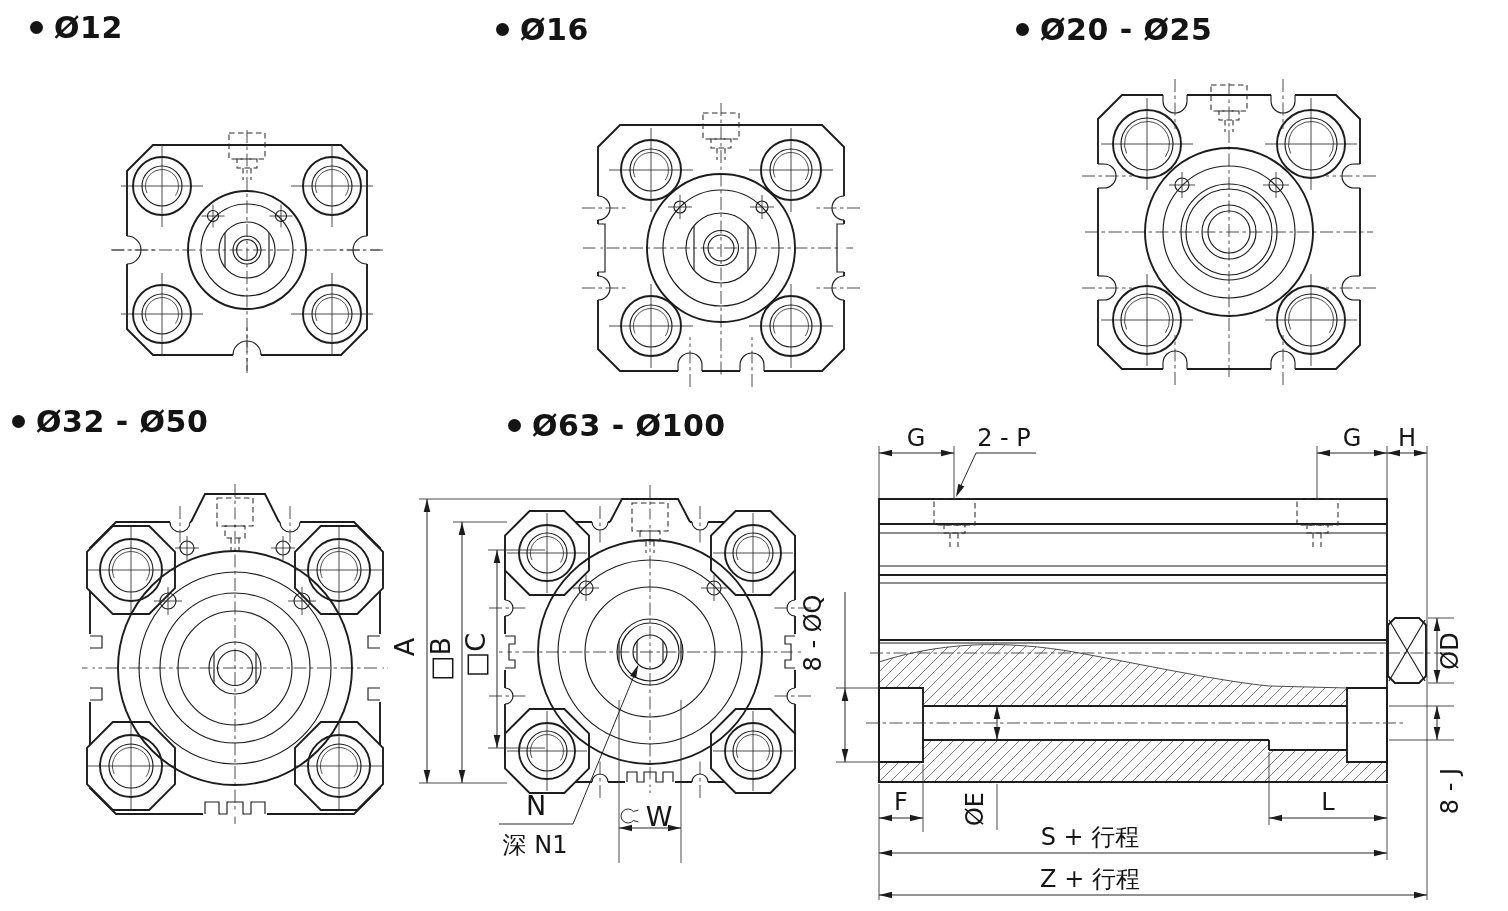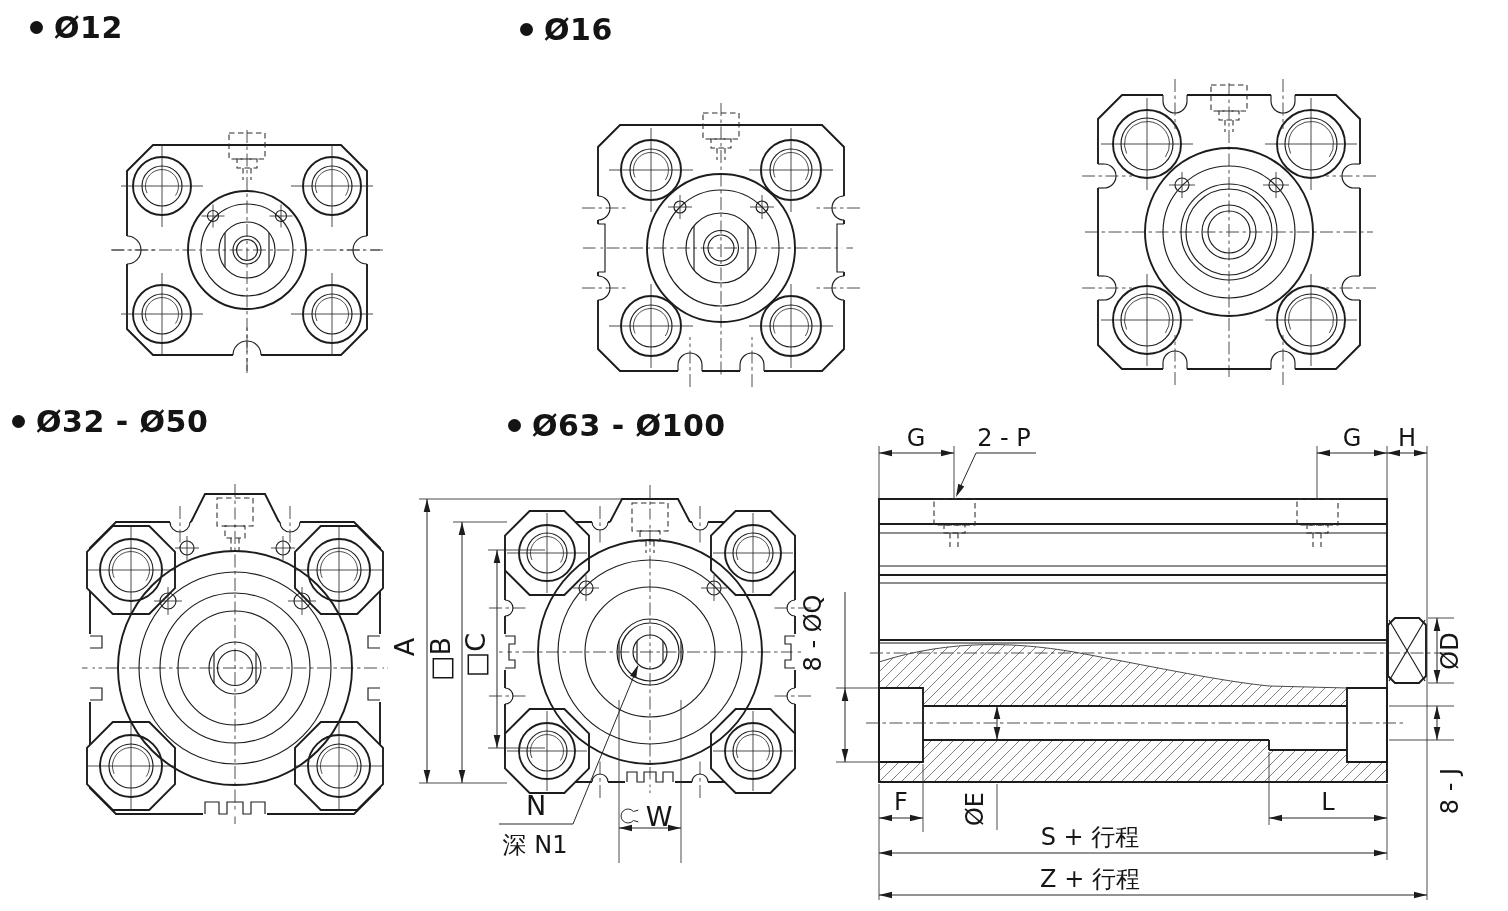--- a/index.html
+++ b/index.html
@@ -24,23 +24,27 @@
   .dt2{font-family:"DejaVu Sans",sans-serif;font-size:27px;fill:#161616;}
 </style>
 </head>
 <body>
 
 <div id="stage">
   <div class="title" style="left:30px;top:10px">
     <span class="dot"></span>
     <span class="tl">Ø12</span>
   </div>
-  <div class="title" style="left:520px;top:12px">
+  <div class="title" style="left:496px;top:12px">
     <span class="dot"></span>
     <span class="tl">Ø16</span>
+  </div>
+  <div class="title" style="left:1016px;top:12px">
+    <span class="dot"></span>
+    <span class="tl">Ø20 - Ø25</span>
   </div>
   <div class="title" style="left:12px;top:404px">
     <span class="dot"></span>
     <span class="tl">Ø32 - Ø50</span>
   </div>
   <div class="title" style="left:508px;top:408px">
     <span class="dot"></span>
     <span class="tl">Ø63 - Ø100</span>
   </div>
 <svg class="vw" width="270" height="245" style="left:112px;top:130px">

